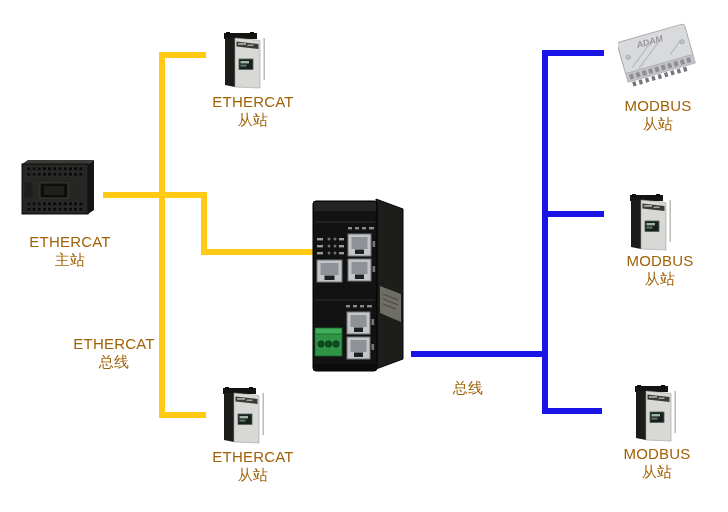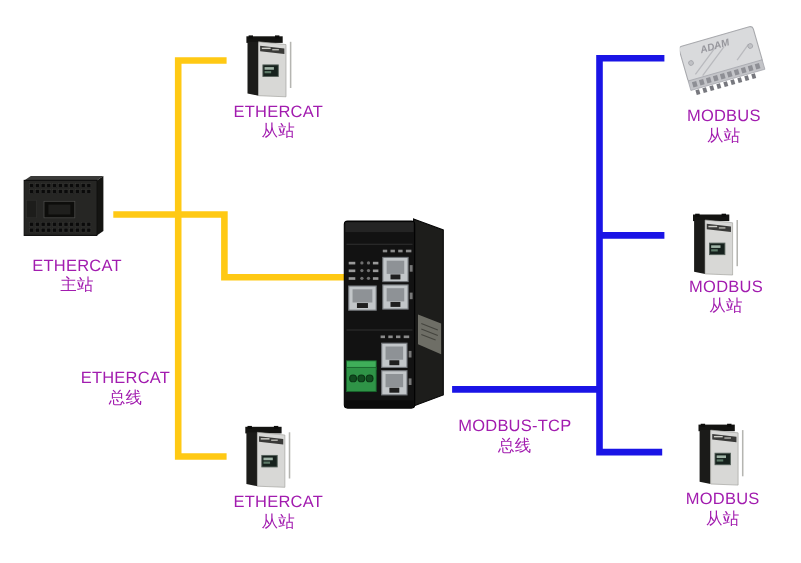--- a/index.html
+++ b/index.html
@@ -3,21 +3,21 @@
 <meta charset="utf-8">
 <style>
   html,body{margin:0;padding:0;background:#ffffff;}
   #canvas{
     position:relative;width:728px;height:512px;background:#ffffff;overflow:hidden;
     font-family:"Liberation Sans","DejaVu Sans",sans-serif;
   }
   .abs{position:absolute;}
   .node-label{
     position:absolute;transform:translateX(-50%);text-align:center;
-    color:#a21caf;font-size:15px;line-height:18px;white-space:nowrap;
+    color:#a16207;font-size:15px;line-height:18px;white-space:nowrap;
     letter-spacing:.2px;
   }
   svg{display:block;}
 </style>
 </head>
 <body>
 
 <div id="canvas">
 
   <svg class="abs" style="left:0;top:0" width="728" height="512" viewBox="0 0 728 512">
@@ -257,21 +257,20 @@
     <div>ETHERCAT</div>
     <div>从站</div>
   </div>
 
   <div class="node-label" style="left:114px;top:335px">
     <div>ETHERCAT</div>
     <div>总线</div>
   </div>
 
   <div class="node-label" style="left:468px;top:379px">
-    <div>MODBUS-TCP</div>
     <div>总线</div>
   </div>
 
   <div class="node-label" style="left:658px;top:97px">
     <div>MODBUS</div>
     <div>从站</div>
   </div>
 
   <div class="node-label" style="left:660px;top:252px">
     <div>MODBUS</div>

